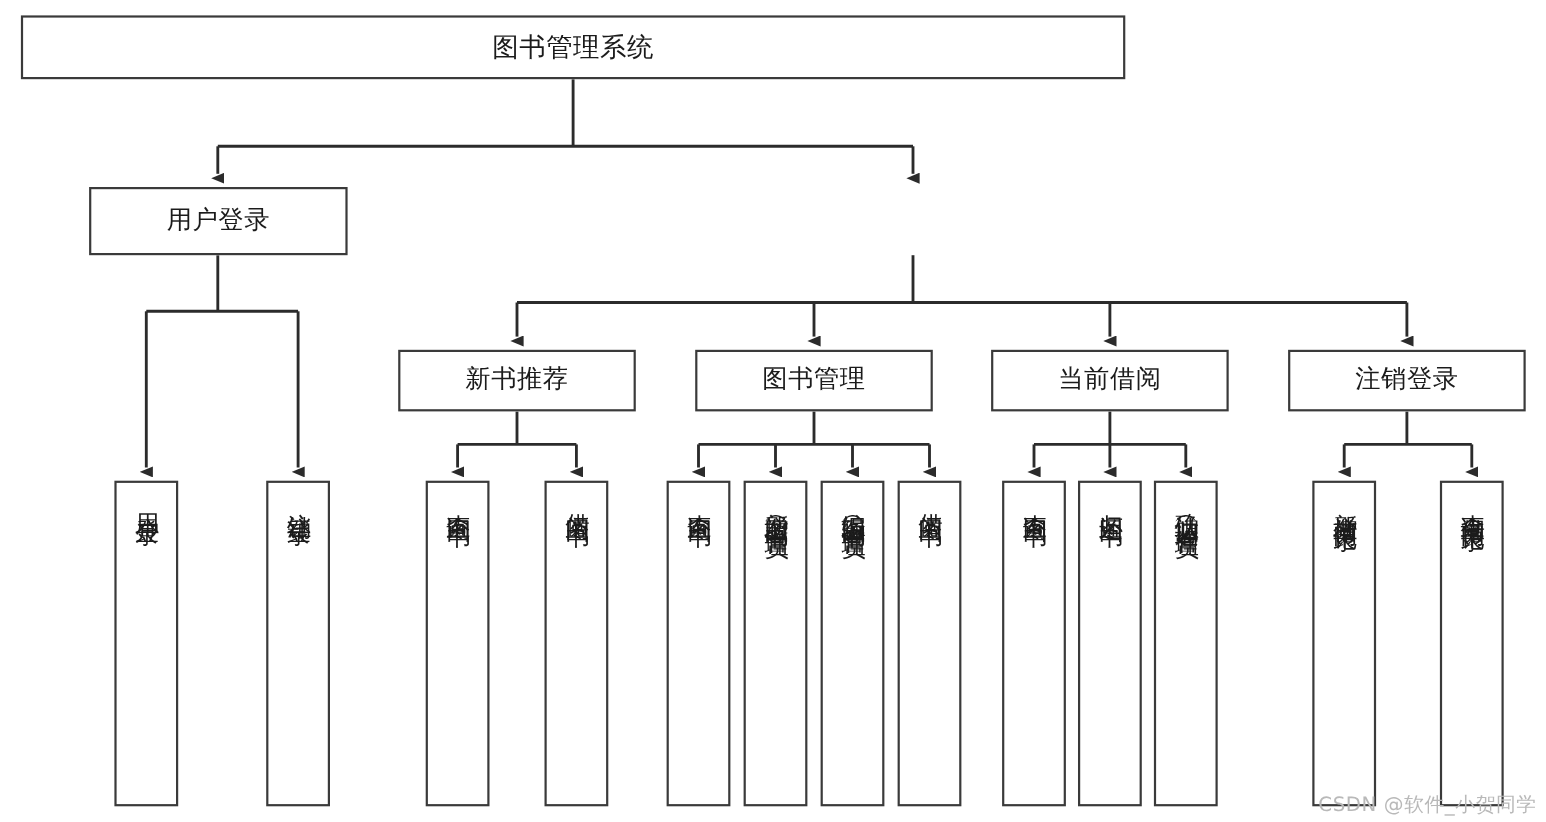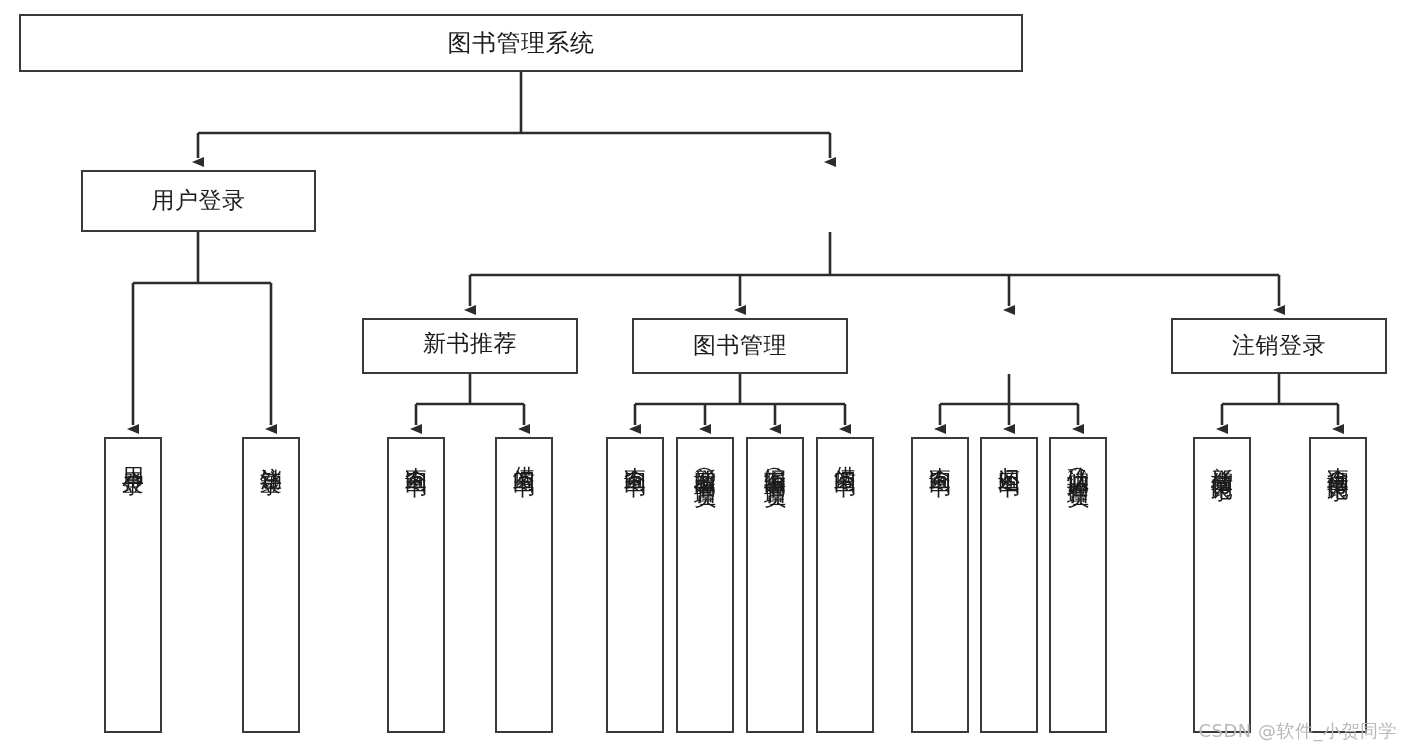--- a/index.html
+++ b/index.html
@@ -134,26 +134,29 @@
   </svg>
 
   <div class="node root horiz" style="left:19px; top:14px; width:1004px; height:58px;">
     <span class="lbl">图书管理系统</span>
   </div>
 
   <div class="node horiz" style="left:81px; top:170px; width:235px; height:62px;">
     <span class="lbl">用户登录</span>
   </div>
 
-  <div class="node horiz" style="left:362px; top:318px; width:216px; height:56px;font-family:Liberation Mono, monospace;">
+  <div class="node horiz" style="left:362px; top:318px; width:216px; height:56px;">
     <span class="lbl">新书推荐</span>
   </div>
   <div class="node horiz" style="left:632px; top:318px; width:216px; height:56px;">
     <span class="lbl">图书管理</span>
   </div>
+  <div class="node horiz" style="left:901px; top:318px; width:216px; height:56px;">
+    <span class="lbl">当前借阅</span>
+  </div>
   <div class="node horiz" style="left:1171px; top:318px; width:216px; height:56px;">
     <span class="lbl">注销登录</span>
   </div>
 
   <div class="node vert" style="left:104px; top:437px; width:58px; height:296px;">
     <span class="lbl">用户登录</span>
   </div>
   <div class="node vert" style="left:242px; top:437px; width:58px; height:296px;">
     <span class="lbl">注销登录</span>
   </div>

